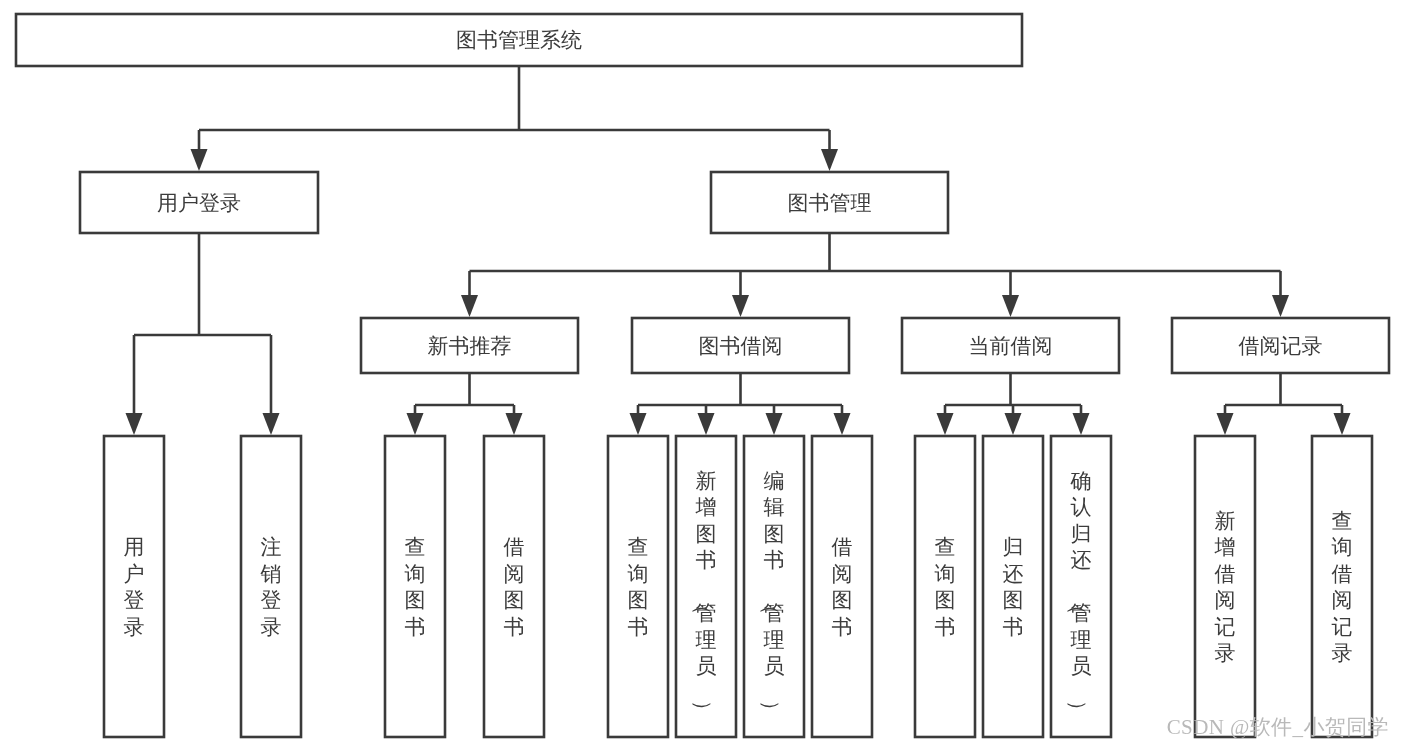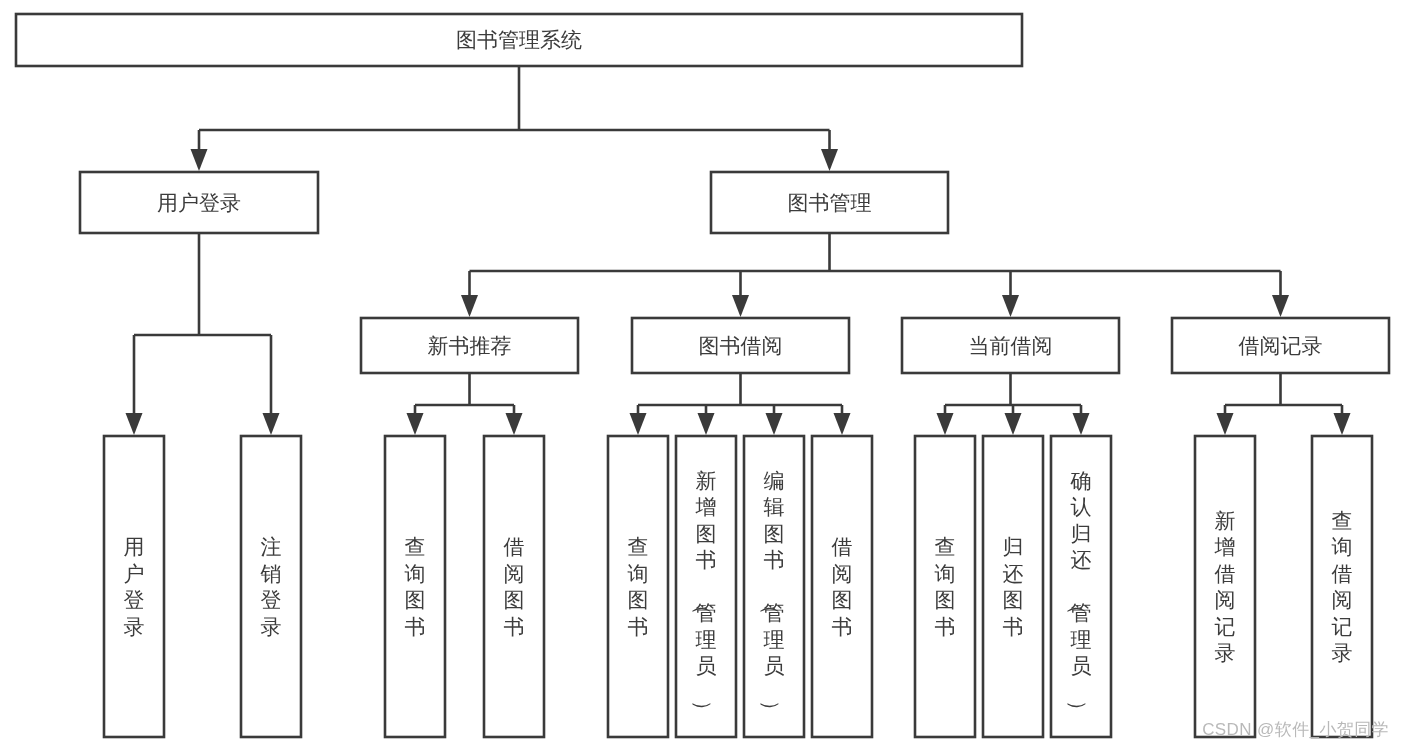--- a/index.html
+++ b/index.html
@@ -53,22 +53,22 @@
   .node-label-v {
     font-family: "DejaVu Sans", "Liberation Sans", sans-serif;
     font-size: 21px;
     fill: #3c3c3c;
     text-anchor: middle;
   }
   .watermark {
     position: absolute;
     right: 16px;
     bottom: 6px;
-    font-family: Liberation Sans, sans-serif;
-    font-size: 17px;
+    font-family: Liberation Serif, serif;
+    font-size: 21px;
     color: #b9b9b9;
     letter-spacing: 0.4px;
     white-space: nowrap;
     user-select: none;
   }
 </style>
 </head>
 <body>
 
 <div id="diagram-root">

